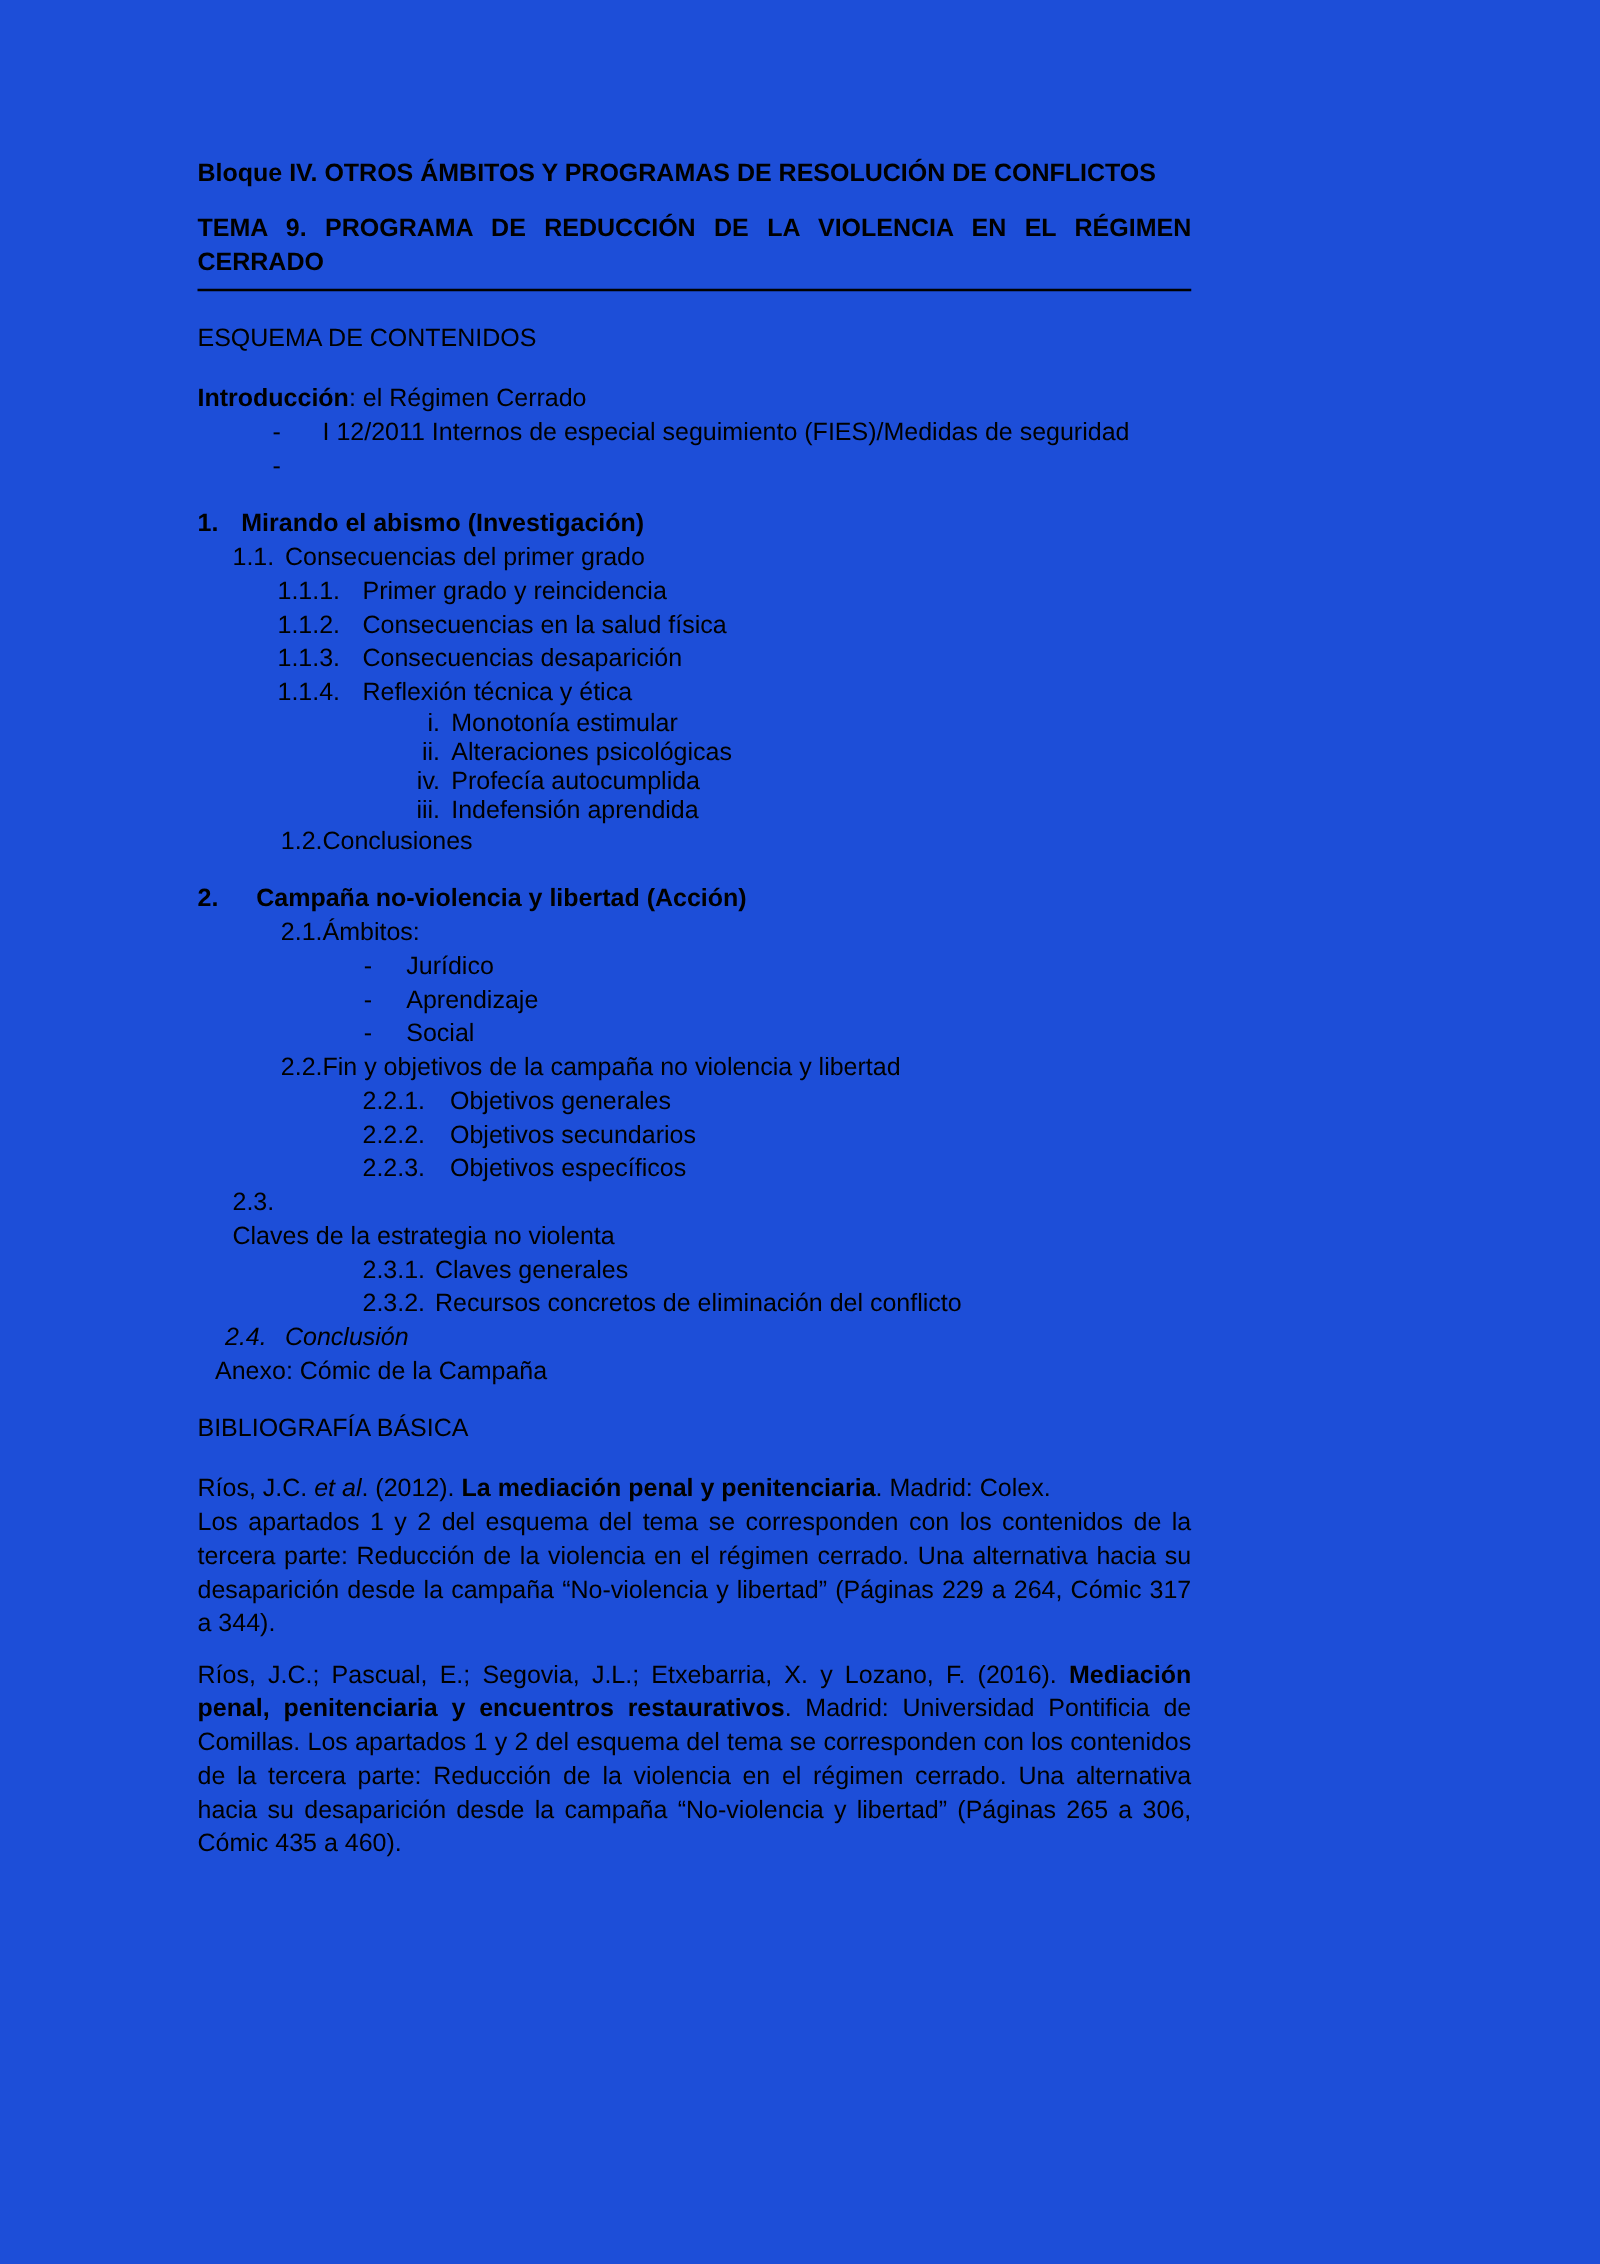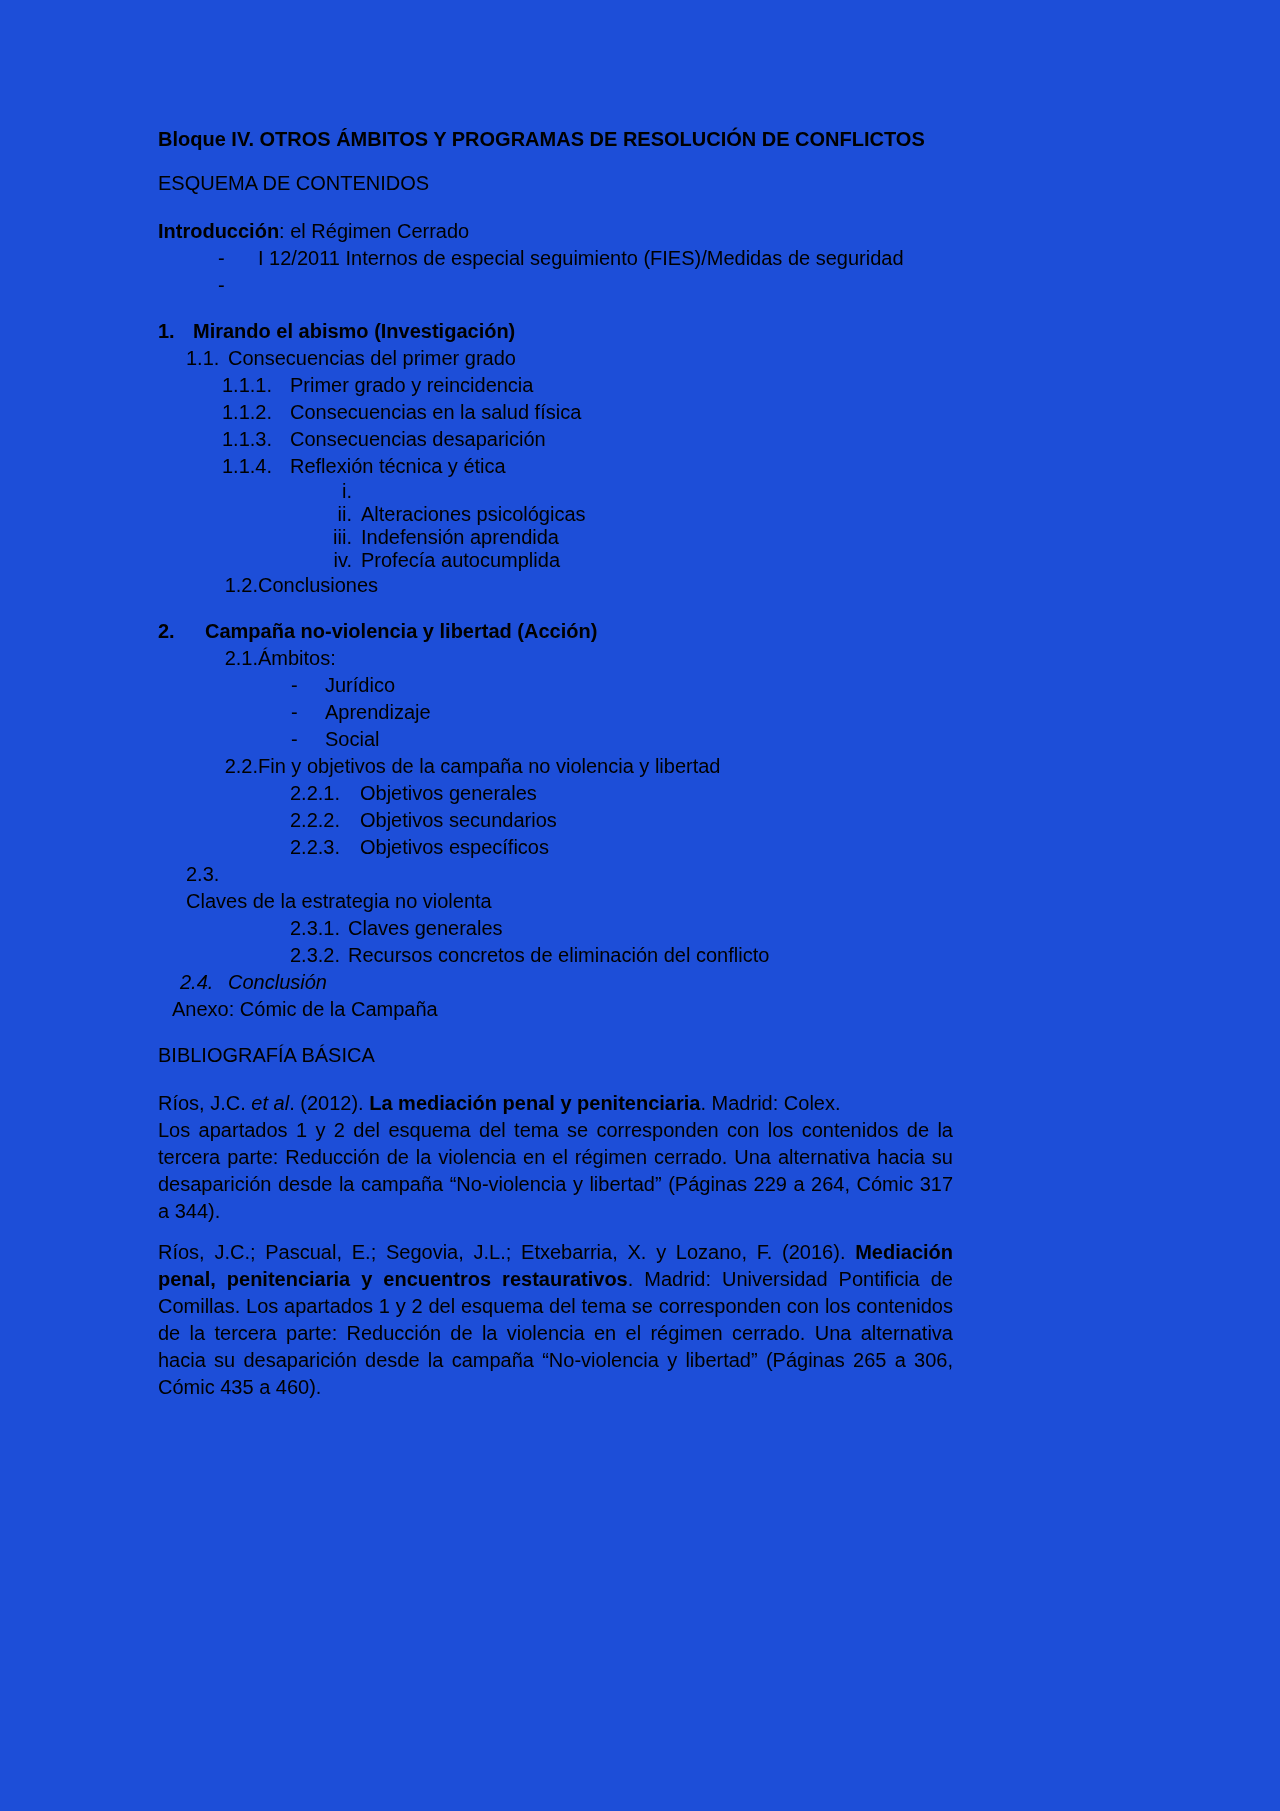--- a/index.html
+++ b/index.html
@@ -69,20 +69,24 @@
   .para b { font-weight: bold; }
   .para i { font-style: italic; }
 </style>
 </head>
 <body>
 
 <div class="page">
 
   <div class="h-block">Bloque IV. OTROS ÁMBITOS Y PROGRAMAS DE RESOLUCIÓN DE CONFLICTOS</div>
 
+  <div class="h-tema">
+    <span>TEMA 9. PROGRAMA DE REDUCCIÓN DE LA VIOLENCIA EN EL RÉGIMEN</span><br>
+    <span>CERRADO</span>
+  </div>
 
   <div class="h-esquema">ESQUEMA DE CONTENIDOS</div>
 
   <div class="gap-top">
     <b>Introducción</b><span>: el Régimen Cerrado</span>
   </div>
   <div class="row r-dash1">
     <span class="num">-</span>
     <span class="txt">I 12/2011 Internos de especial seguimiento (FIES)/Medidas de seguridad</span>
   </div>
@@ -109,32 +113,33 @@
   <div class="row r-l3">
     <span class="num">1.1.3.</span>
     <span class="txt">Consecuencias desaparición</span>
   </div>
   <div class="row r-l3">
     <span class="num">1.1.4.</span>
     <span class="txt">Reflexión técnica y ética</span>
   </div>
   <div class="row r-rom">
     <span class="num">i.</span>
+    <span class="txt">Monotonía estimular</span>
   </div>
   <div class="row r-rom">
     <span class="num">ii.</span>
     <span class="txt">Alteraciones psicológicas</span>
   </div>
   <div class="row r-rom">
+    <span class="num">iv.</span>
+    <span class="txt">Profecía autocumplida</span>
+  </div>
+  <div class="row r-rom">
     <span class="num">iii.</span>
     <span class="txt">Indefensión aprendida</span>
-  </div>
-  <div class="row r-rom">
-    <span class="num">iv.</span>
-    <span class="txt">Profecía autocumplida</span>
   </div>
   <div class="row r-l2b">
     <span class="num">1.2.</span>
     <span class="txt">Conclusiones</span>
   </div>
 
   <div class="row r-s2 bold gap-top">
     <span class="num">2.</span>
     <span class="txt">Campaña no-violencia y libertad (Acción)</span>
   </div>

